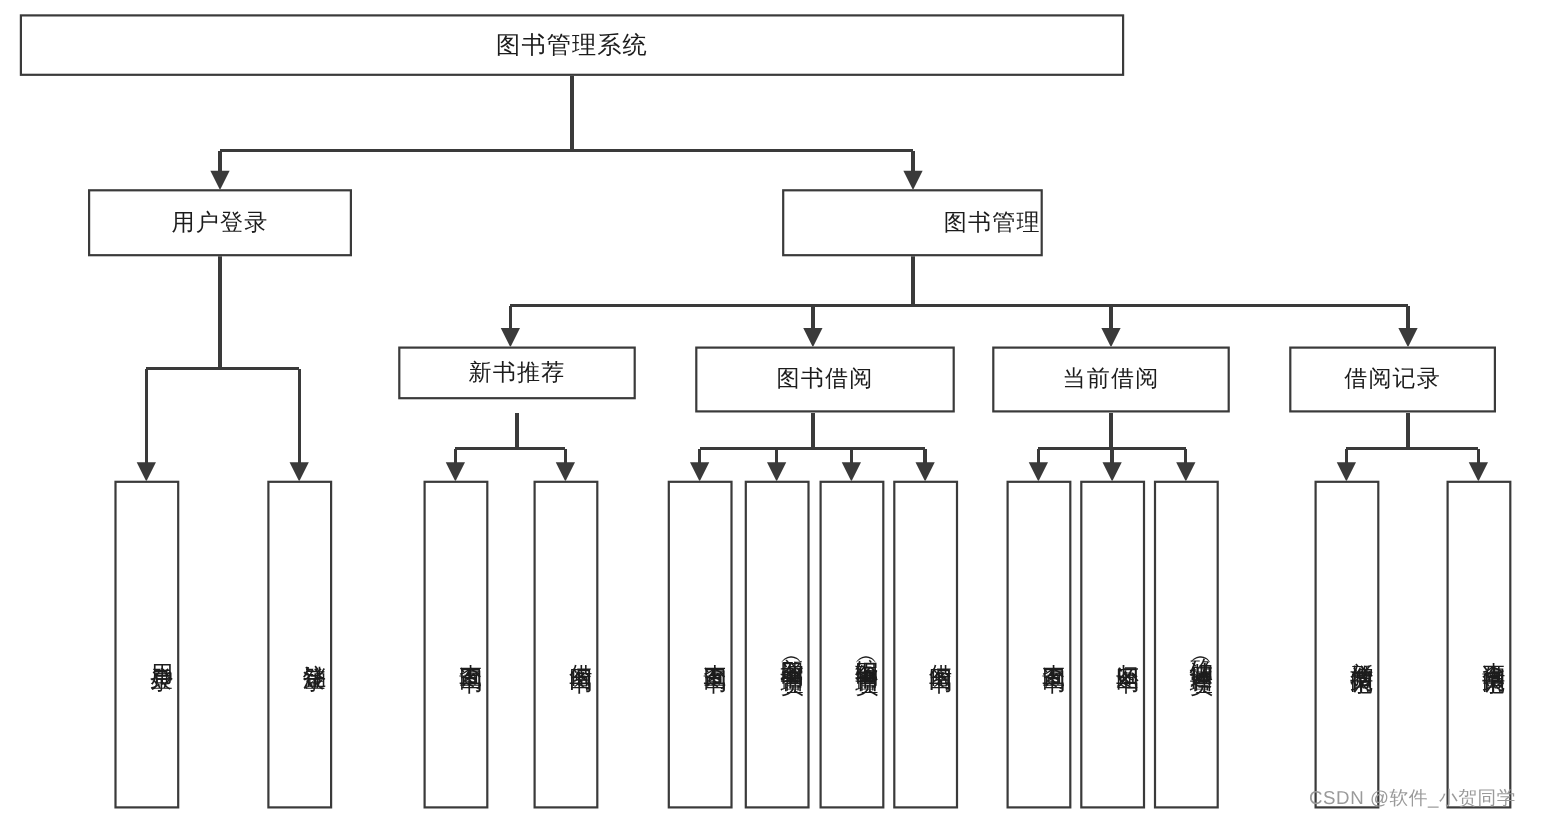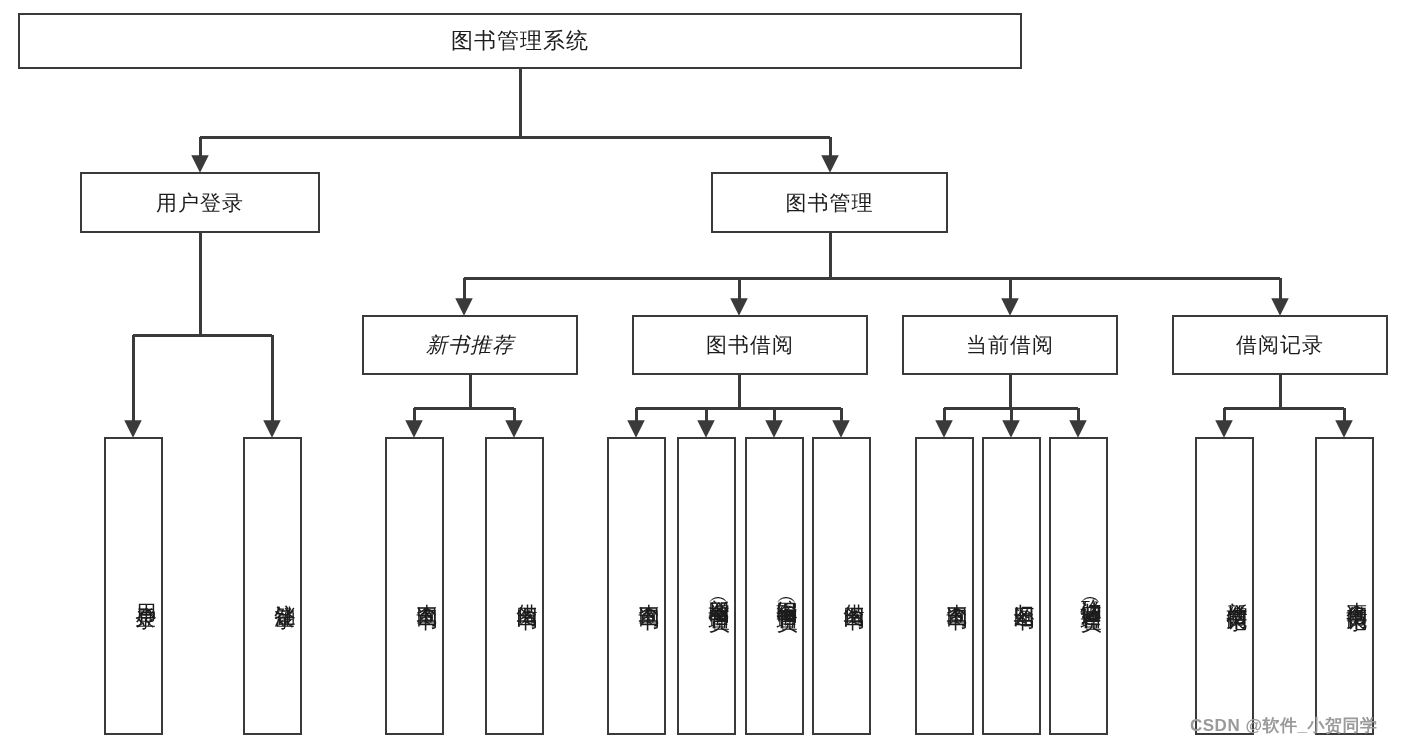--- a/index.html
+++ b/index.html
@@ -18,21 +18,21 @@
   }
   .node.horiz{font-size:21px;line-height:1.2;letter-spacing:1px;}
   .node.vert{
     writing-mode:vertical-rl;
     font-size:21px;line-height:1.45;letter-spacing:2px;
     padding:10px 0 0 0;align-items:flex-start;justify-content:center;
   }
   #root{font-size:22px;}
   .watermark{
     position:absolute;font-size:17px;color:#9a9a9a;
-    white-space:nowrap;letter-spacing:0.5px;font-weight:bold;
+    white-space:nowrap;letter-spacing:0.5px;
   }
 </style>
 </head>
 <body>
 
 <div id="canvas">
 
   <svg id="wires" viewBox="0 0 1405 747" xmlns="http://www.w3.org/2000/svg">
     <defs>
       <marker id="arrow" viewBox="0 0 12 12" refX="6" refY="6" markerWidth="7" markerHeight="7" orient="auto-start-reverse">
@@ -85,34 +85,34 @@
     </g>
   </svg>
 
   <div class="node horiz" id="root" style="left:18px;top:13px;width:1004px;height:56px;">
     <span>图书管理系统</span>
   </div>
 
   <div class="node horiz" style="left:80px;top:172px;width:240px;height:61px;">
     <span>用户登录</span>
   </div>
-  <div class="node horiz" style="left:711px;top:172px;width:237px;height:61px;">
+  <div class="node horiz" style="left:711px;top:172px;width:237px;height:61px;justify-content:flex-end;">
     <span>图书管理</span>
   </div>
 
-  <div class="node horiz" style="left:362px;top:315px;width:216px;height:60px;font-style:italic;">
+  <div class="node horiz" style="left:362px;top:315px;width:216px;height:48px;">
     <span>新书推荐</span>
   </div>
   <div class="node horiz" style="left:632px;top:315px;width:236px;height:60px;">
     <span>图书借阅</span>
   </div>
   <div class="node horiz" style="left:902px;top:315px;width:216px;height:60px;justify-content:center;">
     <span>当前借阅</span>
   </div>
-  <div class="node horiz" style="left:1172px;top:315px;width:216px;height:60px;">
+  <div class="node horiz" style="left:1172px;top:315px;width:188px;height:60px;">
     <span>借阅记录</span>
   </div>
 
   <div class="node vert" style="left:104px;top:437px;width:59px;height:298px;">
     <span>用户登录</span>
   </div>
   <div class="node vert" style="left:243px;top:437px;width:59px;height:298px;">
     <span>注销登录</span>
   </div>
   <div class="node vert" style="left:385px;top:437px;width:59px;height:298px;">

